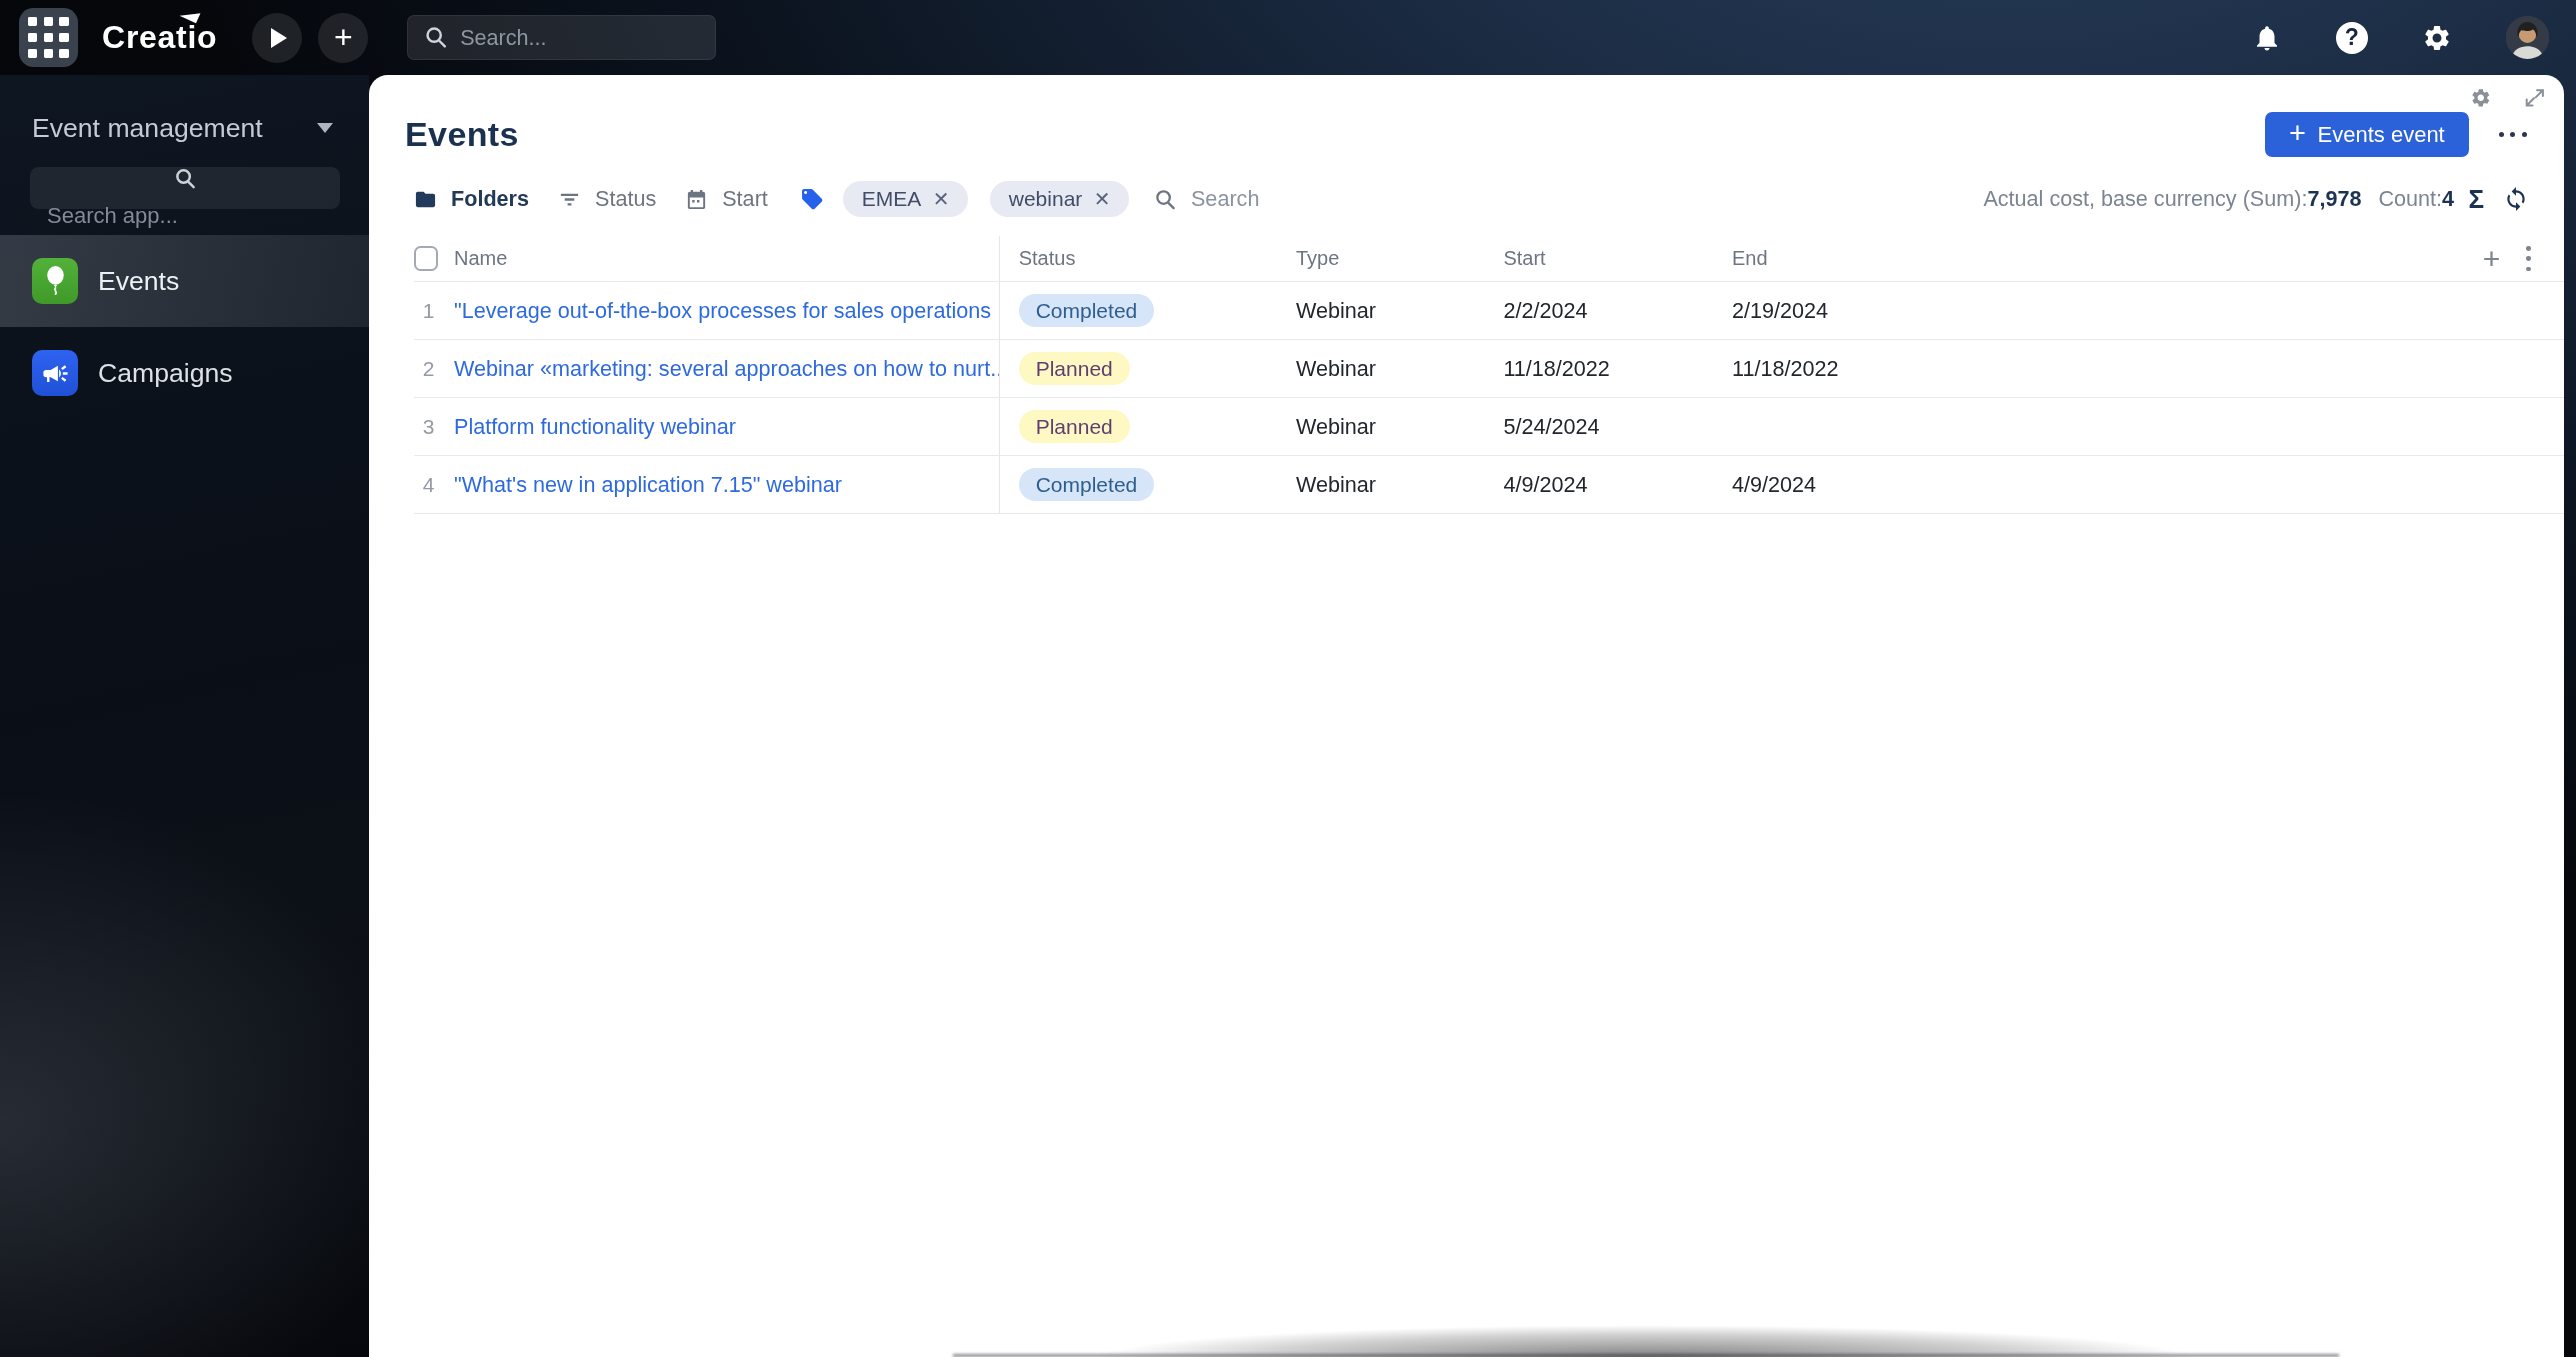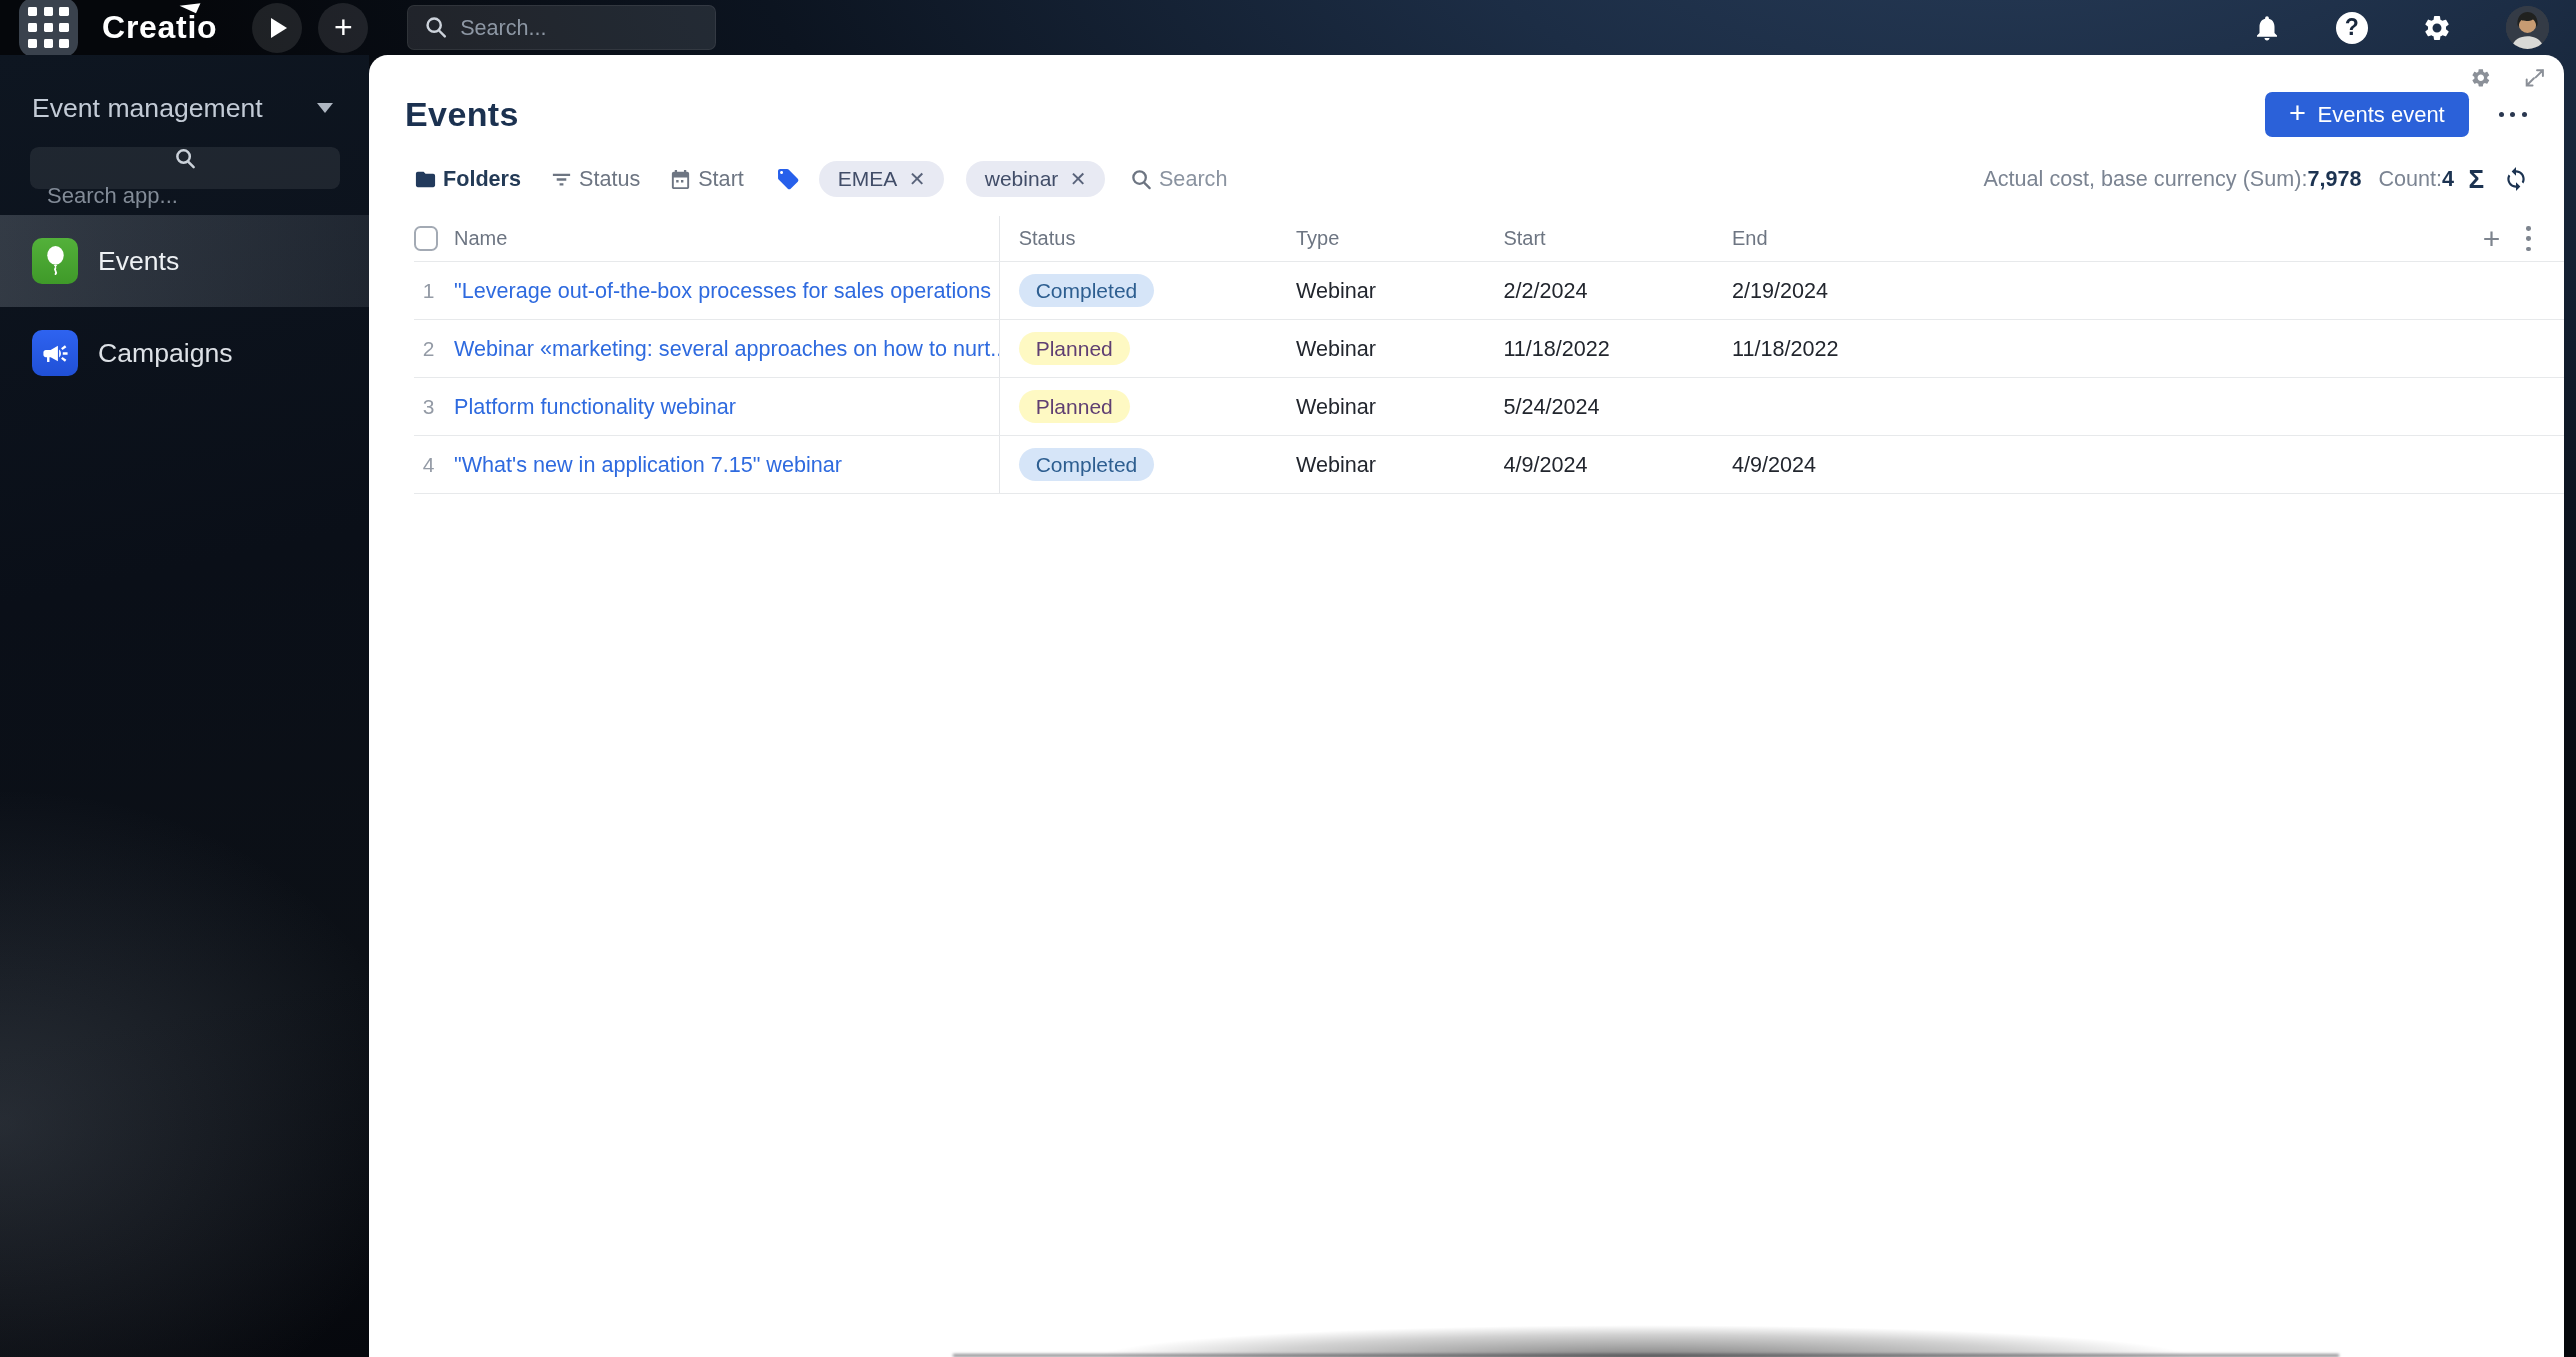--- a/index.html
+++ b/index.html
@@ -6,21 +6,21 @@
   html,body { width:2576px; height:1357px; overflow:hidden; }
   body { font-family:"Liberation Sans","DejaVu Sans",sans-serif; }
 
   .screen{
     position:relative; width:2576px; height:1357px;
     background: radial-gradient(1869px 1222px at 78% -20%, #2c4260 0%, #1c2d45 35%, #0c1420 70%, #05070b 100%);
     display:flex; flex-direction:column;
   }
 
   
-  .topbar{ height:55px; display:flex; align-items:center; padding:0 18.7px; flex:none; }
+  .topbar{ height:75px; display:flex; align-items:center; padding:0 18.7px; flex:none; }
   .grid-btn{ width:59px; height:59px; border-radius:14.4px; background:#3a424d; display:grid;
              grid-template-columns:repeat(3,9.3px); grid-template-rows:repeat(3,9.3px); gap:6.5px;
              place-content:center; cursor:pointer; }
   .grid-btn i{ background:#fff; border-radius:1.4px; }
   .logo{ margin-left:24.4px; position:relative; color:#fff; font-size:32px; font-weight:600; letter-spacing:0.7px; }
   .logo .logo-arrow{ position:absolute; top:-10px; right:18.7px; width:0; height:0;
         border-left:18.7px solid transparent; border-bottom:11.5px solid #fff; transform:rotate(24deg); }
   .circle-btn{ width:50px; height:50px; border-radius:50%; background:rgba(255,255,255,0.10);
         display:flex; align-items:center; justify-content:center; cursor:pointer; flex:none; }
   .play-btn{ margin-left:35px; }
@@ -82,21 +82,21 @@
   .header-actions{ margin-left:auto; display:flex; align-items:center; gap:18.7px; }
   .create-btn{ height:45px; border:none; border-radius:7.2px; background:#2b61d9; color:#fff;
      font-size:22px; font-weight:500; font-family:inherit; display:flex; align-items:center; gap:11.5px;
      padding:0 24.4px; cursor:pointer; }
   .create-btn .plus-glyph{ font-size:29px; font-weight:300; line-height:0; margin-top:-2.9px; }
   .kebab-h{ width:50px; height:40px; display:flex; align-items:center; justify-content:center; gap:6.5px; cursor:pointer; }
   .kebab-h i{ width:5px; height:5px; border-radius:50%; background:#2a3750; }
 
   
   .filter-bar{ display:flex; align-items:center; padding:24.4px 35px 18.7px 45px; gap:29px; }
-  .f-item{ display:flex; align-items:center; gap:6px; cursor:pointer; font-size:21.6px; }
+  .f-item{ display:flex; align-items:center; gap:14px; cursor:pointer; font-size:21.6px; }
   .f-folders{ color:#233a56; font-weight:600; }
   .f-gray{ color:#6d7582; font-weight:500; }
   .tag-ico{ margin-left:2.9px; }
   .chip{ height:36px; border-radius:18px; background:#e8eaf3; display:flex; align-items:center; gap:11.5px;
      padding:0 18.7px; font-size:21px; color:#414d68; font-weight:500; cursor:pointer; margin-left:-10px; }
   .chip + .chip{ margin-left:-7.2px; }
   .chip .chip-x{ color:#59637a; font-size:20px; cursor:pointer; }
   .f-search{ color:#8a93a0; font-weight:400; margin-left:-4.3px; }
   .summary{ margin-left:auto; display:flex; align-items:center; gap:0; font-size:21.6px; }
   .sum-label,.count-label{ color:#7b8492; }

